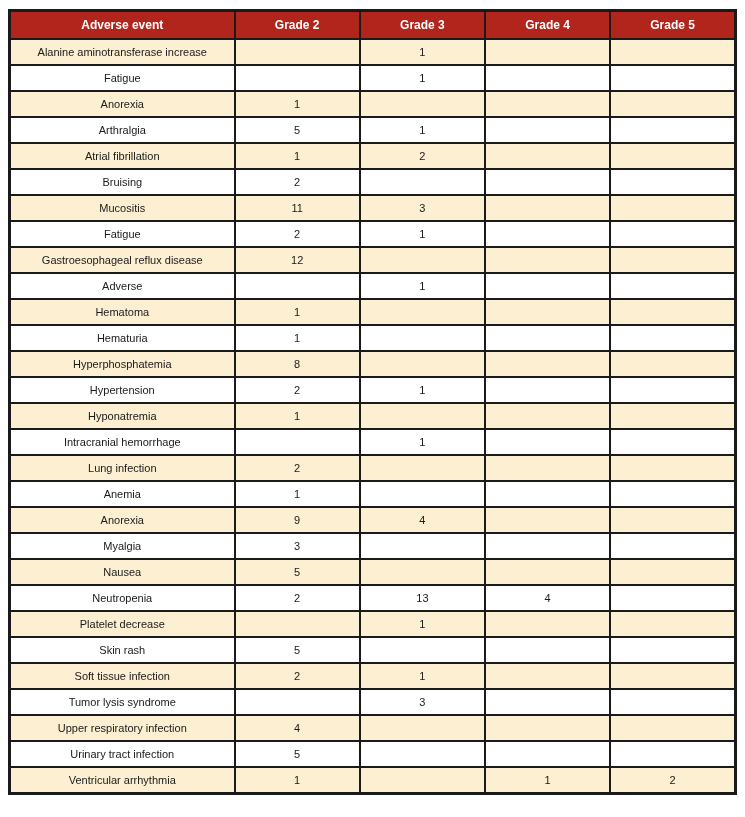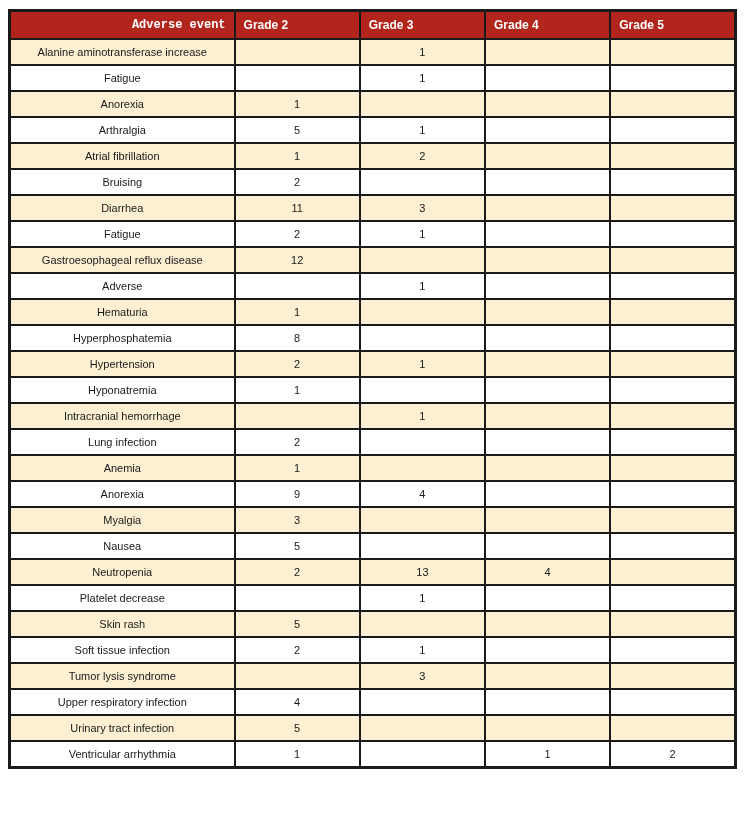--- a/index.html
+++ b/index.html
@@ -33,24 +33,24 @@
     line-height:12px;
     padding:6px 8px;
     overflow:hidden;
     white-space:nowrap;
   }
   thead th{
     background:var(--header-bg);
     color:var(--header-text);
     font-weight:bold;
     font-size:12px;
-    text-align:left;
+    text-align:center;
     padding:7px 8px;
   }
-  thead th.event{text-align:right;font-family:Liberation Mono, monospace;}
+  thead th.event{text-align:center;}
   td.event{text-align:center;}
   td.num{text-align:center;}
   tbody tr:nth-child(odd) td{background:var(--stripe-bg);}
   tbody tr:nth-child(even) td{background:var(--row-bg);}
 </style>
 </head>
 <body>
 
 <div class="table-wrap">
   <table>
@@ -107,21 +107,21 @@
     <td class="num"></td>
   </tr>
         <tr>
     <td class="event">Bruising</td>
     <td class="num">2</td>
     <td class="num"></td>
     <td class="num"></td>
     <td class="num"></td>
   </tr>
         <tr>
-    <td class="event">Diarrhea</td>
+    <td class="event">Mucositis</td>
     <td class="num">11</td>
     <td class="num">3</td>
     <td class="num"></td>
     <td class="num"></td>
   </tr>
         <tr>
     <td class="event">Fatigue</td>
     <td class="num">2</td>
     <td class="num">1</td>
     <td class="num"></td>
@@ -131,20 +131,27 @@
     <td class="event">Gastroesophageal reflux disease</td>
     <td class="num">12</td>
     <td class="num"></td>
     <td class="num"></td>
     <td class="num"></td>
   </tr>
         <tr>
     <td class="event">Adverse</td>
     <td class="num"></td>
     <td class="num">1</td>
+    <td class="num"></td>
+    <td class="num"></td>
+  </tr>
+        <tr>
+    <td class="event">Hematoma</td>
+    <td class="num">1</td>
+    <td class="num"></td>
     <td class="num"></td>
     <td class="num"></td>
   </tr>
         <tr>
     <td class="event">Hematuria</td>
     <td class="num">1</td>
     <td class="num"></td>
     <td class="num"></td>
     <td class="num"></td>
   </tr>

